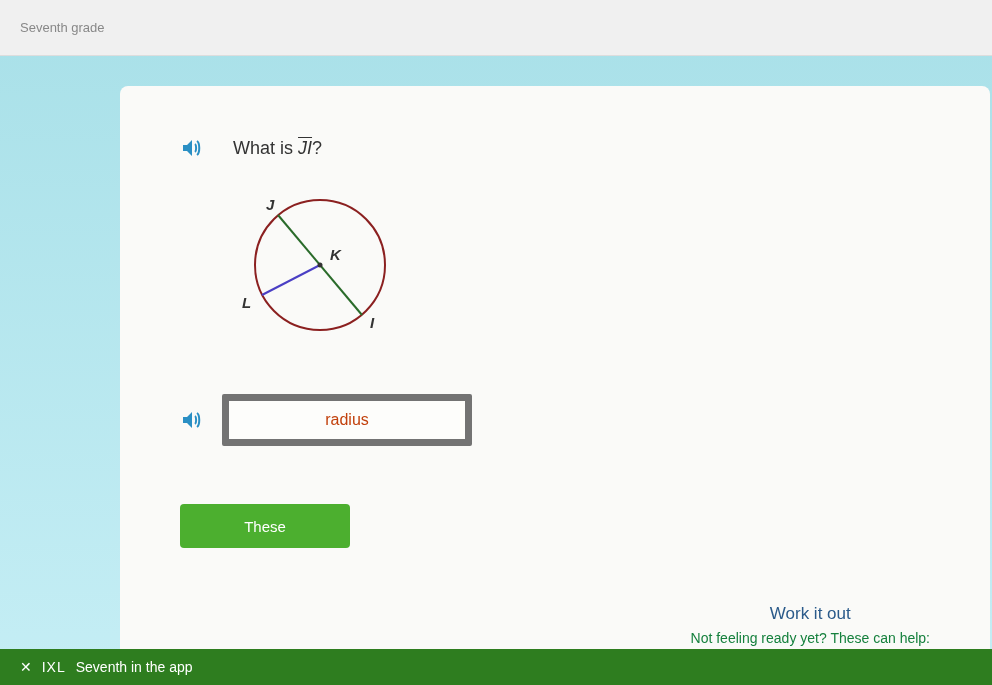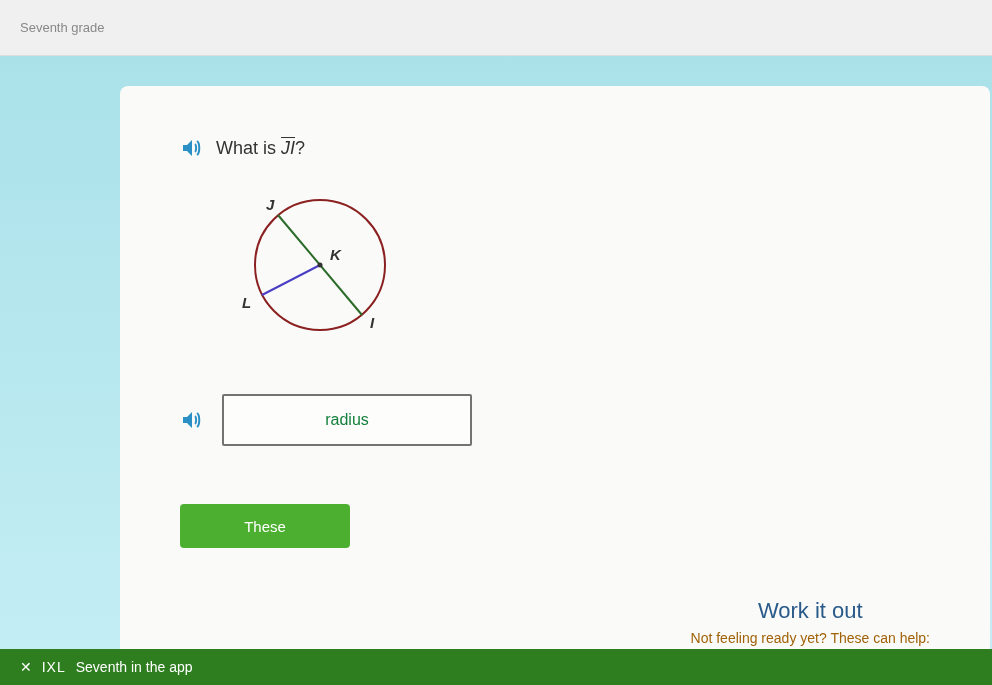--- a/index.html
+++ b/index.html
@@ -23,21 +23,21 @@
       margin: 30px 0 0 120px;
       border-radius: 8px;
       padding: 50px 60px 40px 60px;
       min-height: 580px;
       width: 870px;
       position: relative;
     }
     .question-row {
       display: flex;
       align-items: center;
-      gap: 12px;
+      gap: 29px;
       margin-bottom: 20px;
     }
     .audio-icon {
       width: 24px;
       height: 24px;
       cursor: pointer;
     }
     .question-text {
       font-size: 18px;
       color: #333;
@@ -66,23 +66,23 @@
     }
     .answer-grid {
       display: flex;
       flex-wrap: wrap;
       gap: 18px;
       width: 560px;
     }
     .answer-btn {
       width: 250px;
       height: 52px;
-      border: 2px solid #737373;
+      border: 7px solid #737373;
       background: #fdfdfb;
-      color: #15803d;
+      color: #c2410c;
       font-size: 16px;
       cursor: pointer;
       border-radius: 2px;
     }
     .submit-btn {
       background: #4caf2f;
       color: white;
       border: none;
       width: 170px;
       height: 44px;
@@ -93,26 +93,26 @@
       margin-left: 0;
     }
     .help-section {
       position: absolute;
       right: 60px;
       bottom: 20px;
       text-align: center;
     }
     .work-it-out {
       color: #2a5a8a;
-      font-size: 22px;
+      font-size: 17px;
       font-weight: 500;
       margin-bottom: 6px;
     }
     .not-ready {
-      color: #a16207;
+      color: #15803d;
       font-size: 14px;
     }
     .bottom-bar {
       position: absolute;
       bottom: 0;
       left: 0;
       right: 0;
       background: #2e7d1f;
       color: white;
       padding: 10px 20px;

